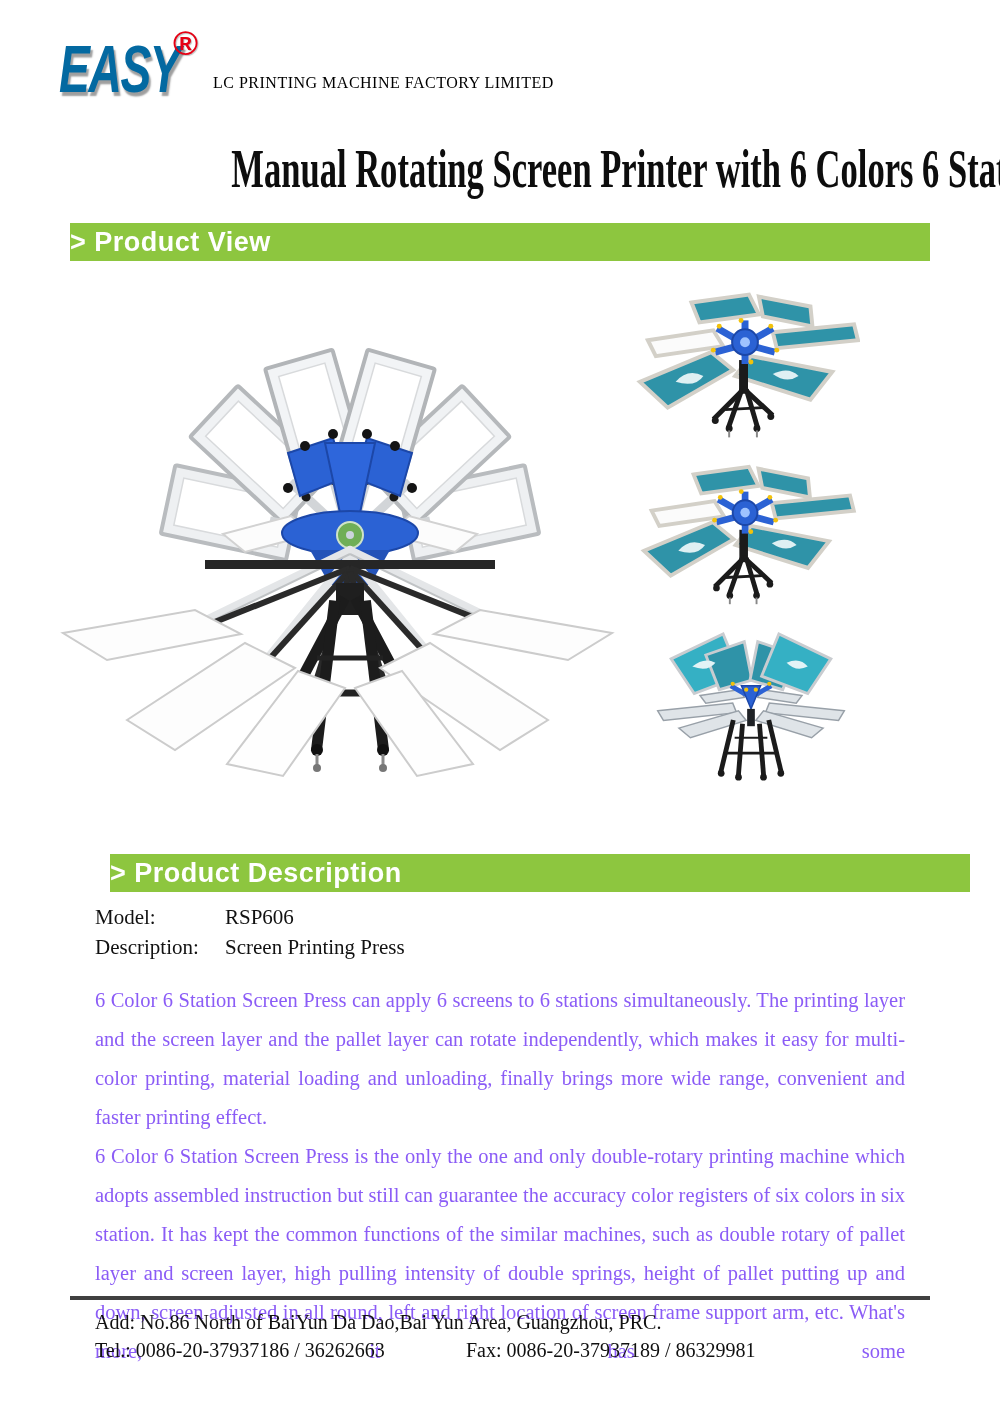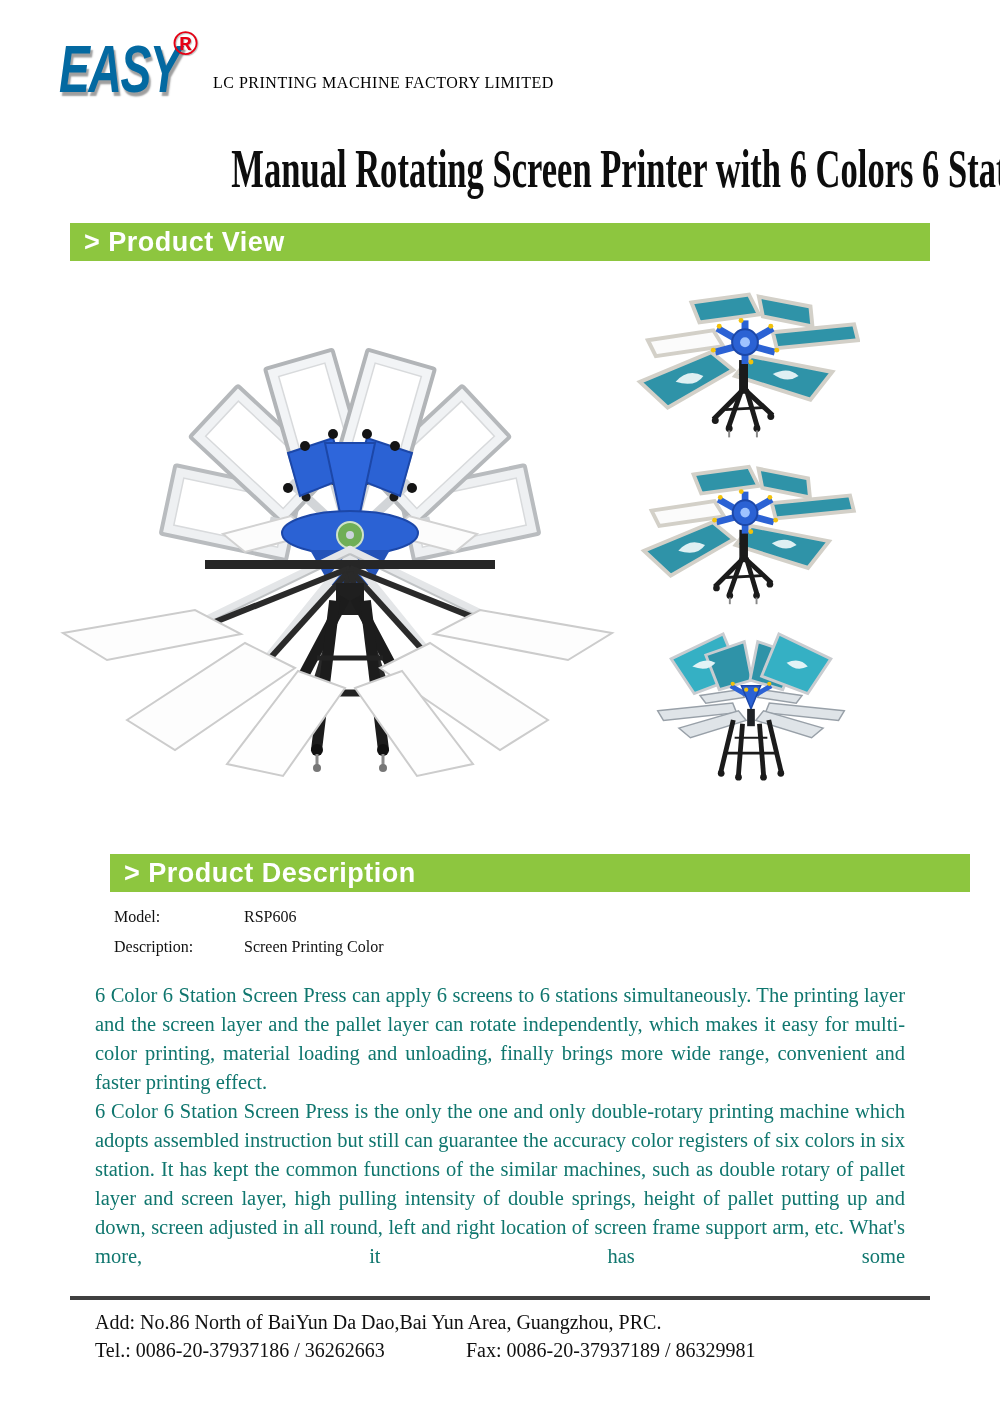--- a/index.html
+++ b/index.html
@@ -17,39 +17,39 @@
   .company { position:absolute; left:213px; top:74px; font-size:16px; color:#000; letter-spacing:0.5px; }
 
   
   .page-title { position:absolute; left:0; right:0; top:140px; text-align:center;
                 font-weight:bold; font-size:54px; line-height:58px; color:#0d0d0d; }
   .page-title-inner { display:inline-block; transform:scaleX(0.64); transform-origin:50% 50%; white-space:nowrap; }
 
   
   .section-bar { position:absolute; left:70px; width:860px; height:38px; background:#8dc63f;
                  color:#ffffff; font-family:"Liberation Sans", sans-serif; font-weight:bold;
-                 font-size:27px; line-height:38px; padding-left:14px; box-sizing:border-box;
+                 font-size:27px; line-height:38px; box-sizing:border-box;
                  letter-spacing:0.5px; }
   .bar-view { top:223px; }
   .bar-desc { top:854px;margin-left:40px; }
 
   
   .photo { position:absolute; }
   .photo-main  { left:55px;  top:338px; width:565px; height:440px; }
   .photo-side1 { left:634px; top:290px; width:226px; height:152px; }
   .photo-side2 { left:634px; top:463px; width:226px; height:145px; }
   .photo-side3 { left:645px; top:630px; width:212px; height:152px; }
 
   
   .specs { position:absolute; left:95px; top:902px; width:700px; display:grid;
-           grid-template-columns:130px 1fr; font-size:16px; line-height:30px; color:#111;margin-left:19px; }
+           grid-template-columns:130px 1fr; font-size:21px; line-height:30px; color:#111; }
 
   
   .desc { position:absolute; left:95px; top:981px; width:810px; font-size:20.5px;
-          line-height:29px; text-align:justify; color:#0f766e; }
+          line-height:39px; text-align:justify; color:#8b5cf6; }
   .desc p { margin:0; }
   .desc p.cont { text-align-last:justify; }
 
   
   .footer { position:absolute; left:70px; top:1296px; width:860px; border-top:4px solid #404040; }
   .footer-inner { padding:9px 0 0 25px; font-size:20px; line-height:27.5px; color:#101010; }
   .fcol1 { display:inline-block; width:371px; }
 </style>
 </head>
 <body>
@@ -352,21 +352,21 @@
         <circle cx="118" cy="153" r="3.5"></circle>
     </g>
   </svg>
 
   <div class="section-bar bar-desc">&gt; Product Description</div>
 
   <div class="specs">
     <div>Model:</div>
     <div>RSP606</div>
     <div>Description:</div>
-    <div>Screen Printing Color</div>
+    <div>Screen Printing Press</div>
   </div>
 
   <div class="desc">
     <p>6 Color 6 Station Screen Press can apply 6 screens to 6 stations simultaneously. The printing layer and the screen layer and the pallet layer can rotate independently, which makes it easy for multi-color printing, material loading and unloading, finally brings more wide range, convenient and faster printing effect.</p>
     <p class="cont">6 Color 6 Station Screen Press is the only the one and only double-rotary printing machine which adopts assembled instruction but still can guarantee the accuracy color registers of six colors in six station. It has kept the common functions of the similar machines, such as double rotary of pallet layer and screen layer, high pulling intensity of double springs, height of pallet putting up and down, screen adjusted in all round, left and right location of screen frame support arm, etc. What's more, it has some</p>
   </div>
 
   <div class="footer">
     <div class="footer-inner">
       <div>Add: No.86 North of BaiYun Da Dao,Bai Yun Area, Guangzhou, PRC.</div>

